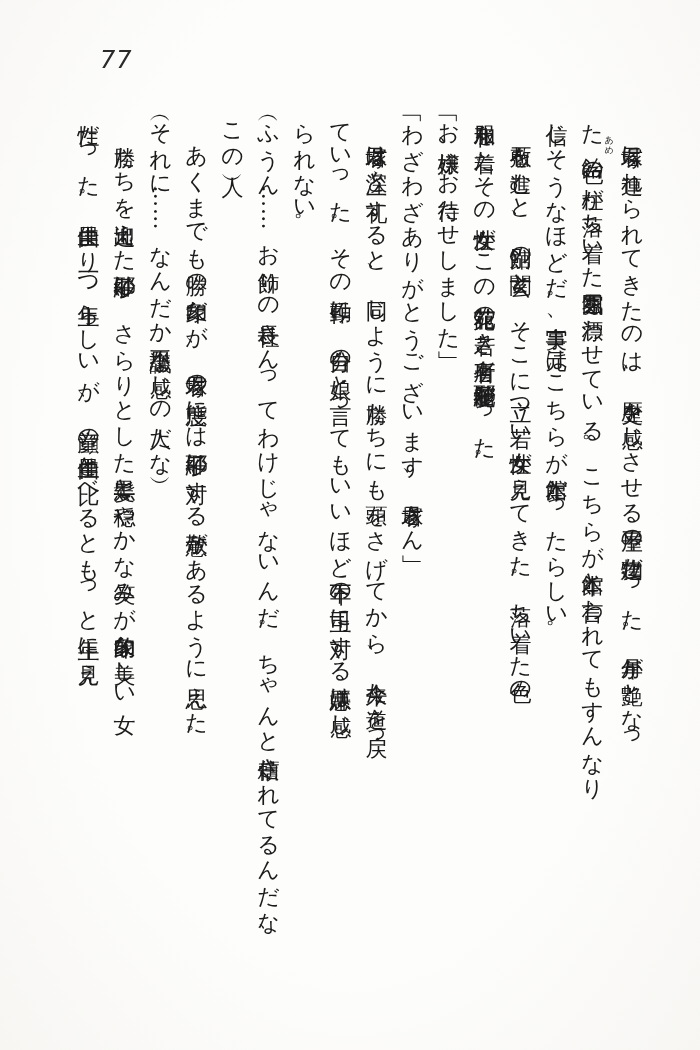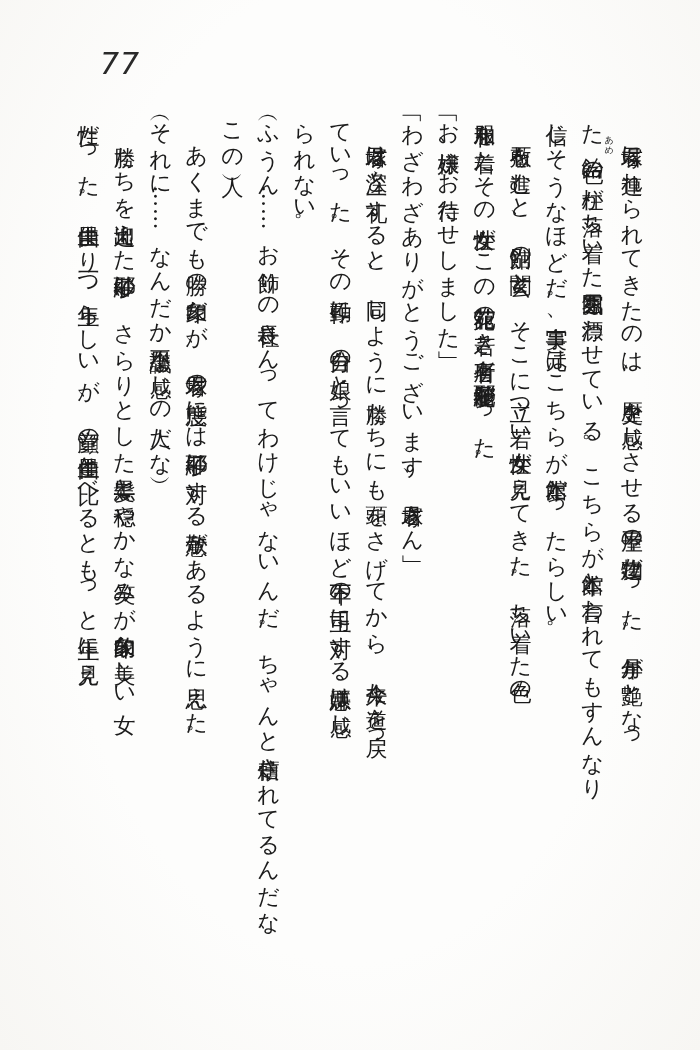--- a/index.html
+++ b/index.html
@@ -15,21 +15,21 @@
     font-family: "DejaVu Serif", serif;
   }
   .page {
     position: absolute;
     inset: 0;
   }
   .page-number {
     position: absolute;
     top: 46px;
     left: 100px;
-    font-size: 30px;
+    font-size: 24px;
     font-style: italic;
     color: #2a2a2a;
     font-family: "DejaVu Sans", sans-serif;
     letter-spacing: 1px;
   }
   .text-block {
     position: absolute;
     top: 108px;
     right: 50px;
     height: 900px;

